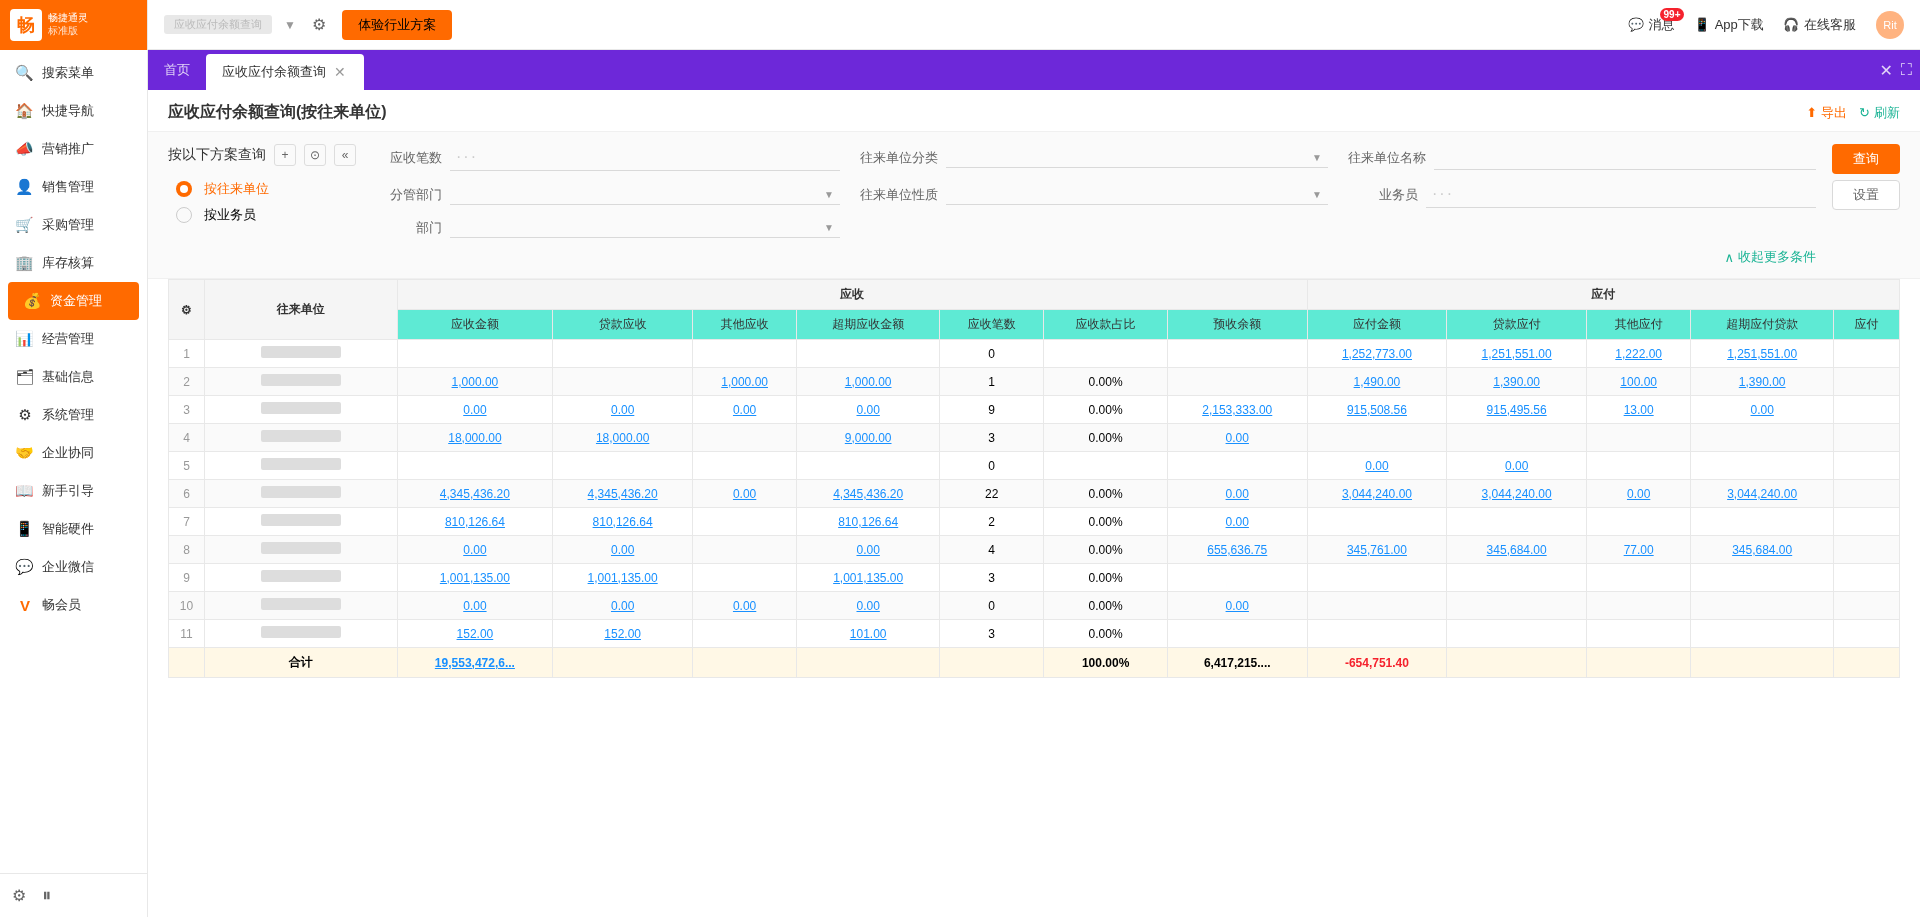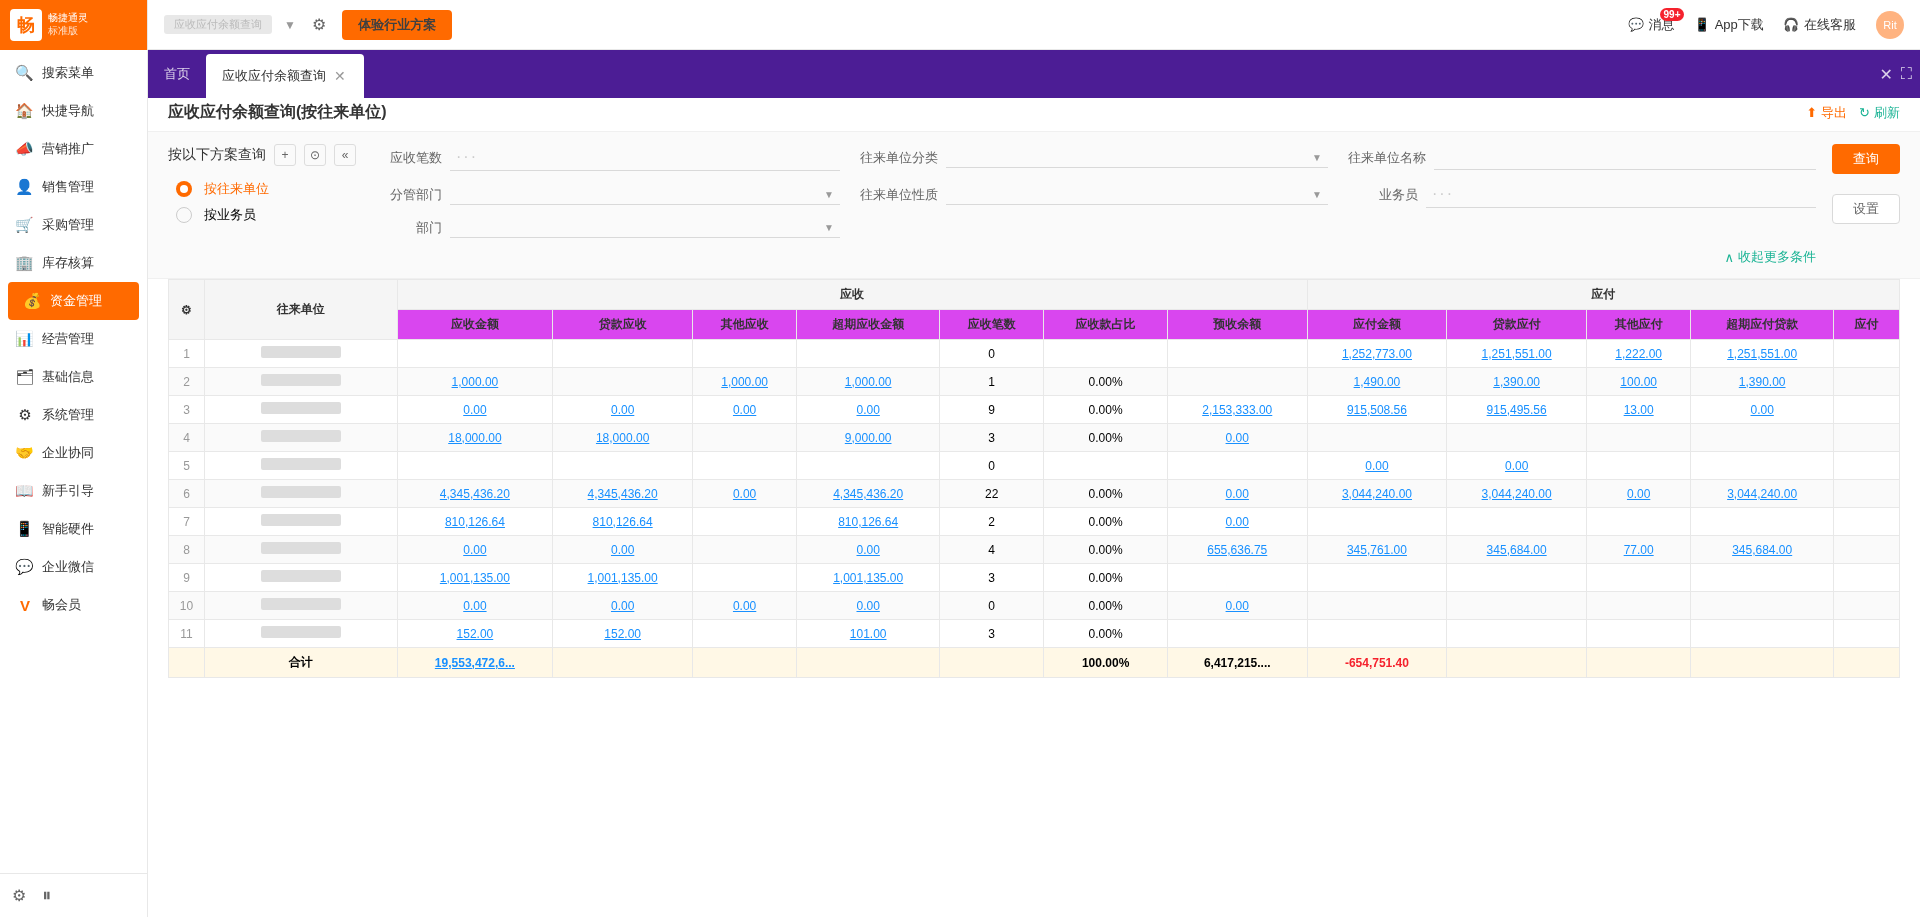--- a/index.html
+++ b/index.html
@@ -38,38 +38,38 @@
     
     .top-header {
       position: fixed; left: 148px; top: 0; right: 0; height: 50px;
       background: #fff; border-bottom: 1px solid #e8e8e8;
       display: flex; align-items: center; padding: 0 16px; gap: 12px; z-index: 100;
     }
     .header-breadcrumb { color: #999; font-size: 12px; }
     .header-chevron { color: #999; font-size: 12px; cursor: pointer; }
     .header-gear { color: #666; cursor: pointer; font-size: 16px; margin-left: 4px; }
     .header-trial-btn {
-      background: #ff6a00; color: #404040; border: none; padding: 6px 16px;
-      border-radius: 4px; cursor: pointer; font-size: 13px; margin-left: 4px; font-weight: bold;
+      background: #ff6a00; color: #000000; border: none; padding: 6px 16px;
+      border-radius: 4px; cursor: pointer; font-size: 13px; margin-left: 4px;
     }
     .header-right { margin-left: auto; display: flex; align-items: center; gap: 20px; }
     .header-msg { display: flex; align-items: center; gap: 4px; cursor: pointer; color: #333; font-size: 13px; position: relative; }
     .header-msg-badge {
       position: absolute; top: -8px; right: -10px;
       background: #f5222d; color: #fff; font-size: 10px; padding: 1px 4px;
       border-radius: 8px; min-width: 18px; text-align: center; font-weight: bold;
     }
     .header-app { display: flex; align-items: center; gap: 4px; cursor: pointer; color: #333; font-size: 13px; }
     .header-service { display: flex; align-items: center; gap: 4px; cursor: pointer; color: #333; font-size: 13px; }
     .header-avatar { width: 28px; height: 28px; background: #ddd; border-radius: 50%; cursor: pointer; }
 
     
     .tab-bar {
-      position: fixed; left: 148px; top: 50px; right: 0; height: 48px;
-      background: #4c1d95; display: flex; align-items: stretch; z-index: 99;
+      position: fixed; left: 148px; top: 50px; right: 0; height: 40px;
+      background: #6d28d9; display: flex; align-items: stretch; z-index: 99;
     }
     .tab-item {
       display: flex; align-items: center; padding: 0 16px; cursor: pointer;
       font-size: 13px; color: rgba(255,255,255,0.8); gap: 6px; white-space: nowrap;
     }
     .tab-item.active { background: #fff; color: #333; border-radius: 4px 4px 0 0; margin: 4px 0 0 0; }
     .tab-close { font-size: 14px; color: #999; cursor: pointer; padding: 0 2px; }
     .tab-bar-right { margin-left: auto; display: flex; align-items: center; padding-right: 8px; gap: 8px; }
     .tab-bar-btn { color: rgba(255,255,255,0.8); cursor: pointer; font-size: 16px; }
 
@@ -129,21 +129,21 @@
       border-bottom: 1px solid #d9d9d9; padding: 4px 6px; cursor: pointer;
     }
     .field-dots { color: #ccc; font-size: 16px; letter-spacing: 2px; }
     .field-arrow { color: #999; font-size: 10px; }
     .collapse-btn {
       margin-left: auto; color: #1ab394; cursor: pointer; font-size: 13px;
       display: flex; align-items: center; gap: 4px;
     }
 
     .search-right-actions {
-      display: flex; flex-direction: column; gap: 20px;
+      display: flex; flex-direction: column; gap: 6px;
     }
     .query-btn {
       background: #ff6a00; color: #fff; border: none; padding: 6px 20px;
       border-radius: 4px; cursor: pointer; font-size: 13px;
     }
     .setting-btn {
       background: #fff; color: #666; border: 1px solid #d9d9d9; padding: 5px 20px;
       border-radius: 4px; cursor: pointer; font-size: 13px;
     }
 
@@ -154,21 +154,21 @@
     .data-table {
       width: 100%; border-collapse: collapse; font-size: 12px;
     }
     .data-table th, .data-table td {
       border: 1px solid #e8e8e8; padding: 6px 8px; text-align: center;
     }
     .data-table thead tr:first-child th {
       background: #f5f5f5; color: #333; font-weight: 700;
     }
     .data-table thead tr:nth-child(2) th {
-      background: #d946ef; color: #333; font-weight: 700;
+      background: #5eead4; color: #333; font-weight: 400;
     }
     .data-table tbody tr:nth-child(odd) { background: #fff; }
     .data-table tbody tr:nth-child(even) { background: #fafafa; }
     .data-table tfoot td { background: #fff8f0; font-weight: 600; }
 
     .link-val { color: #1890ff; text-decoration: underline; cursor: pointer; }
     .negative { color: #f5222d; }
 
     .row-num { color: #999; }
 

